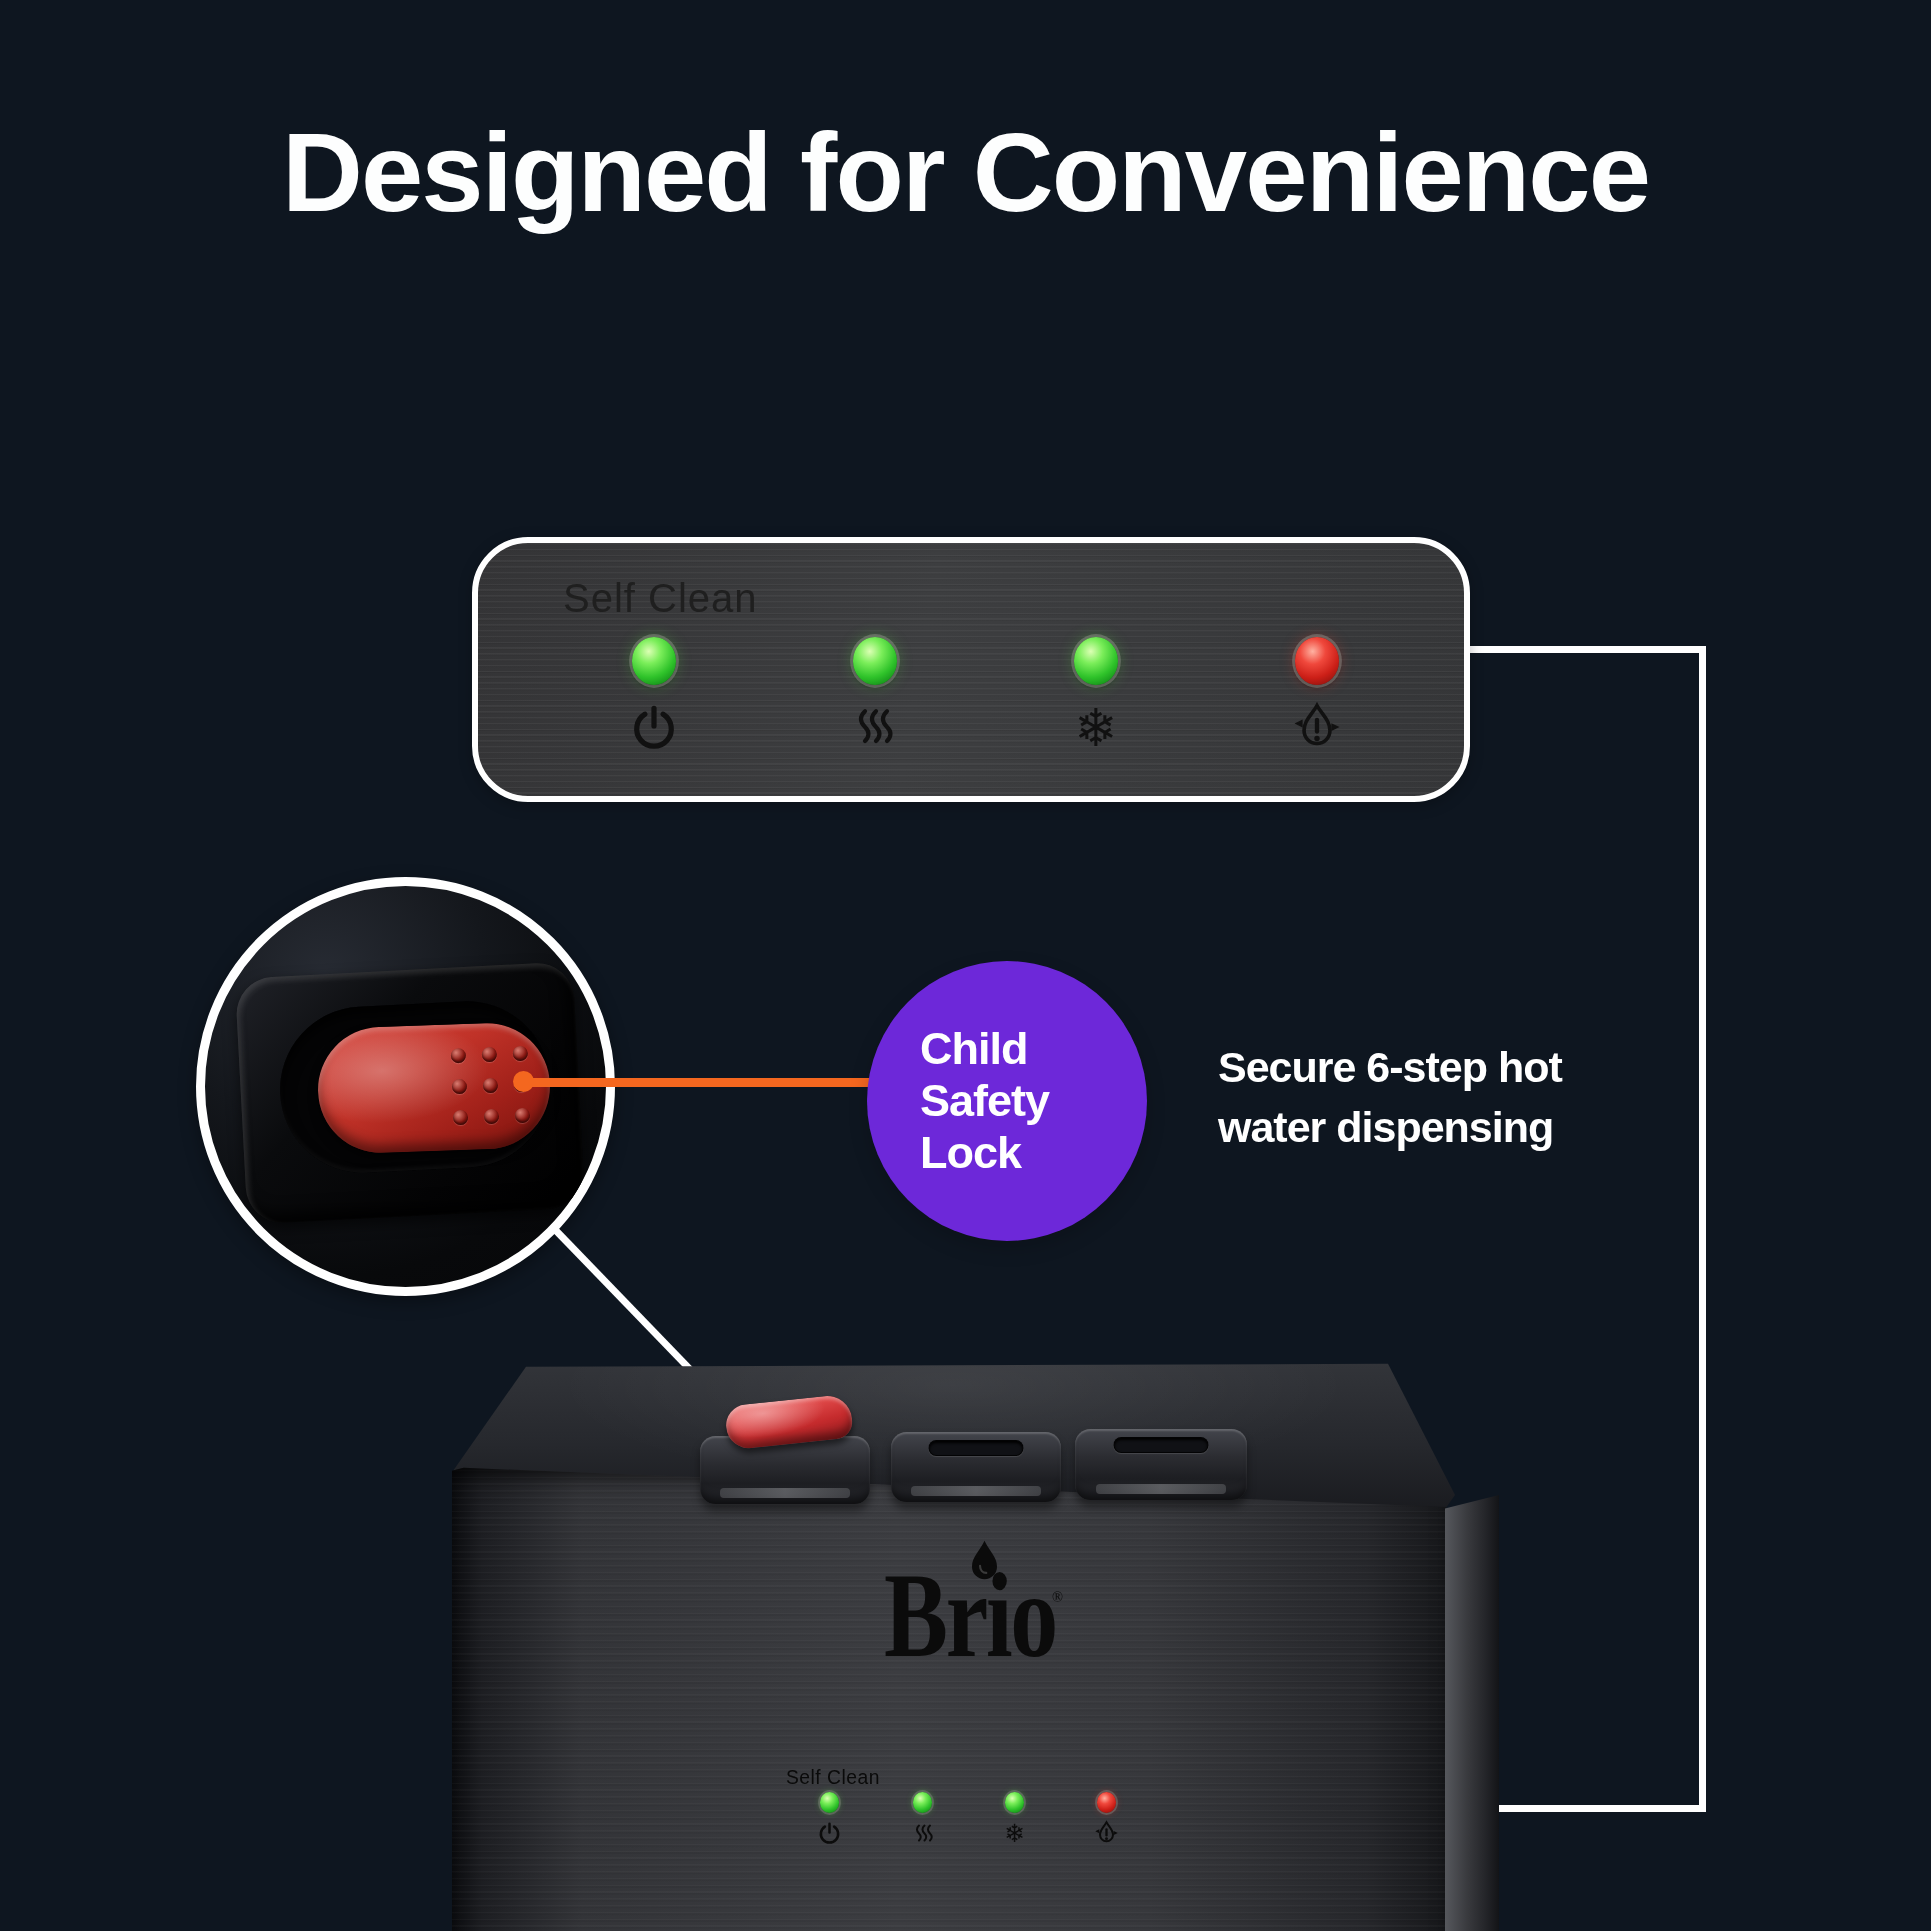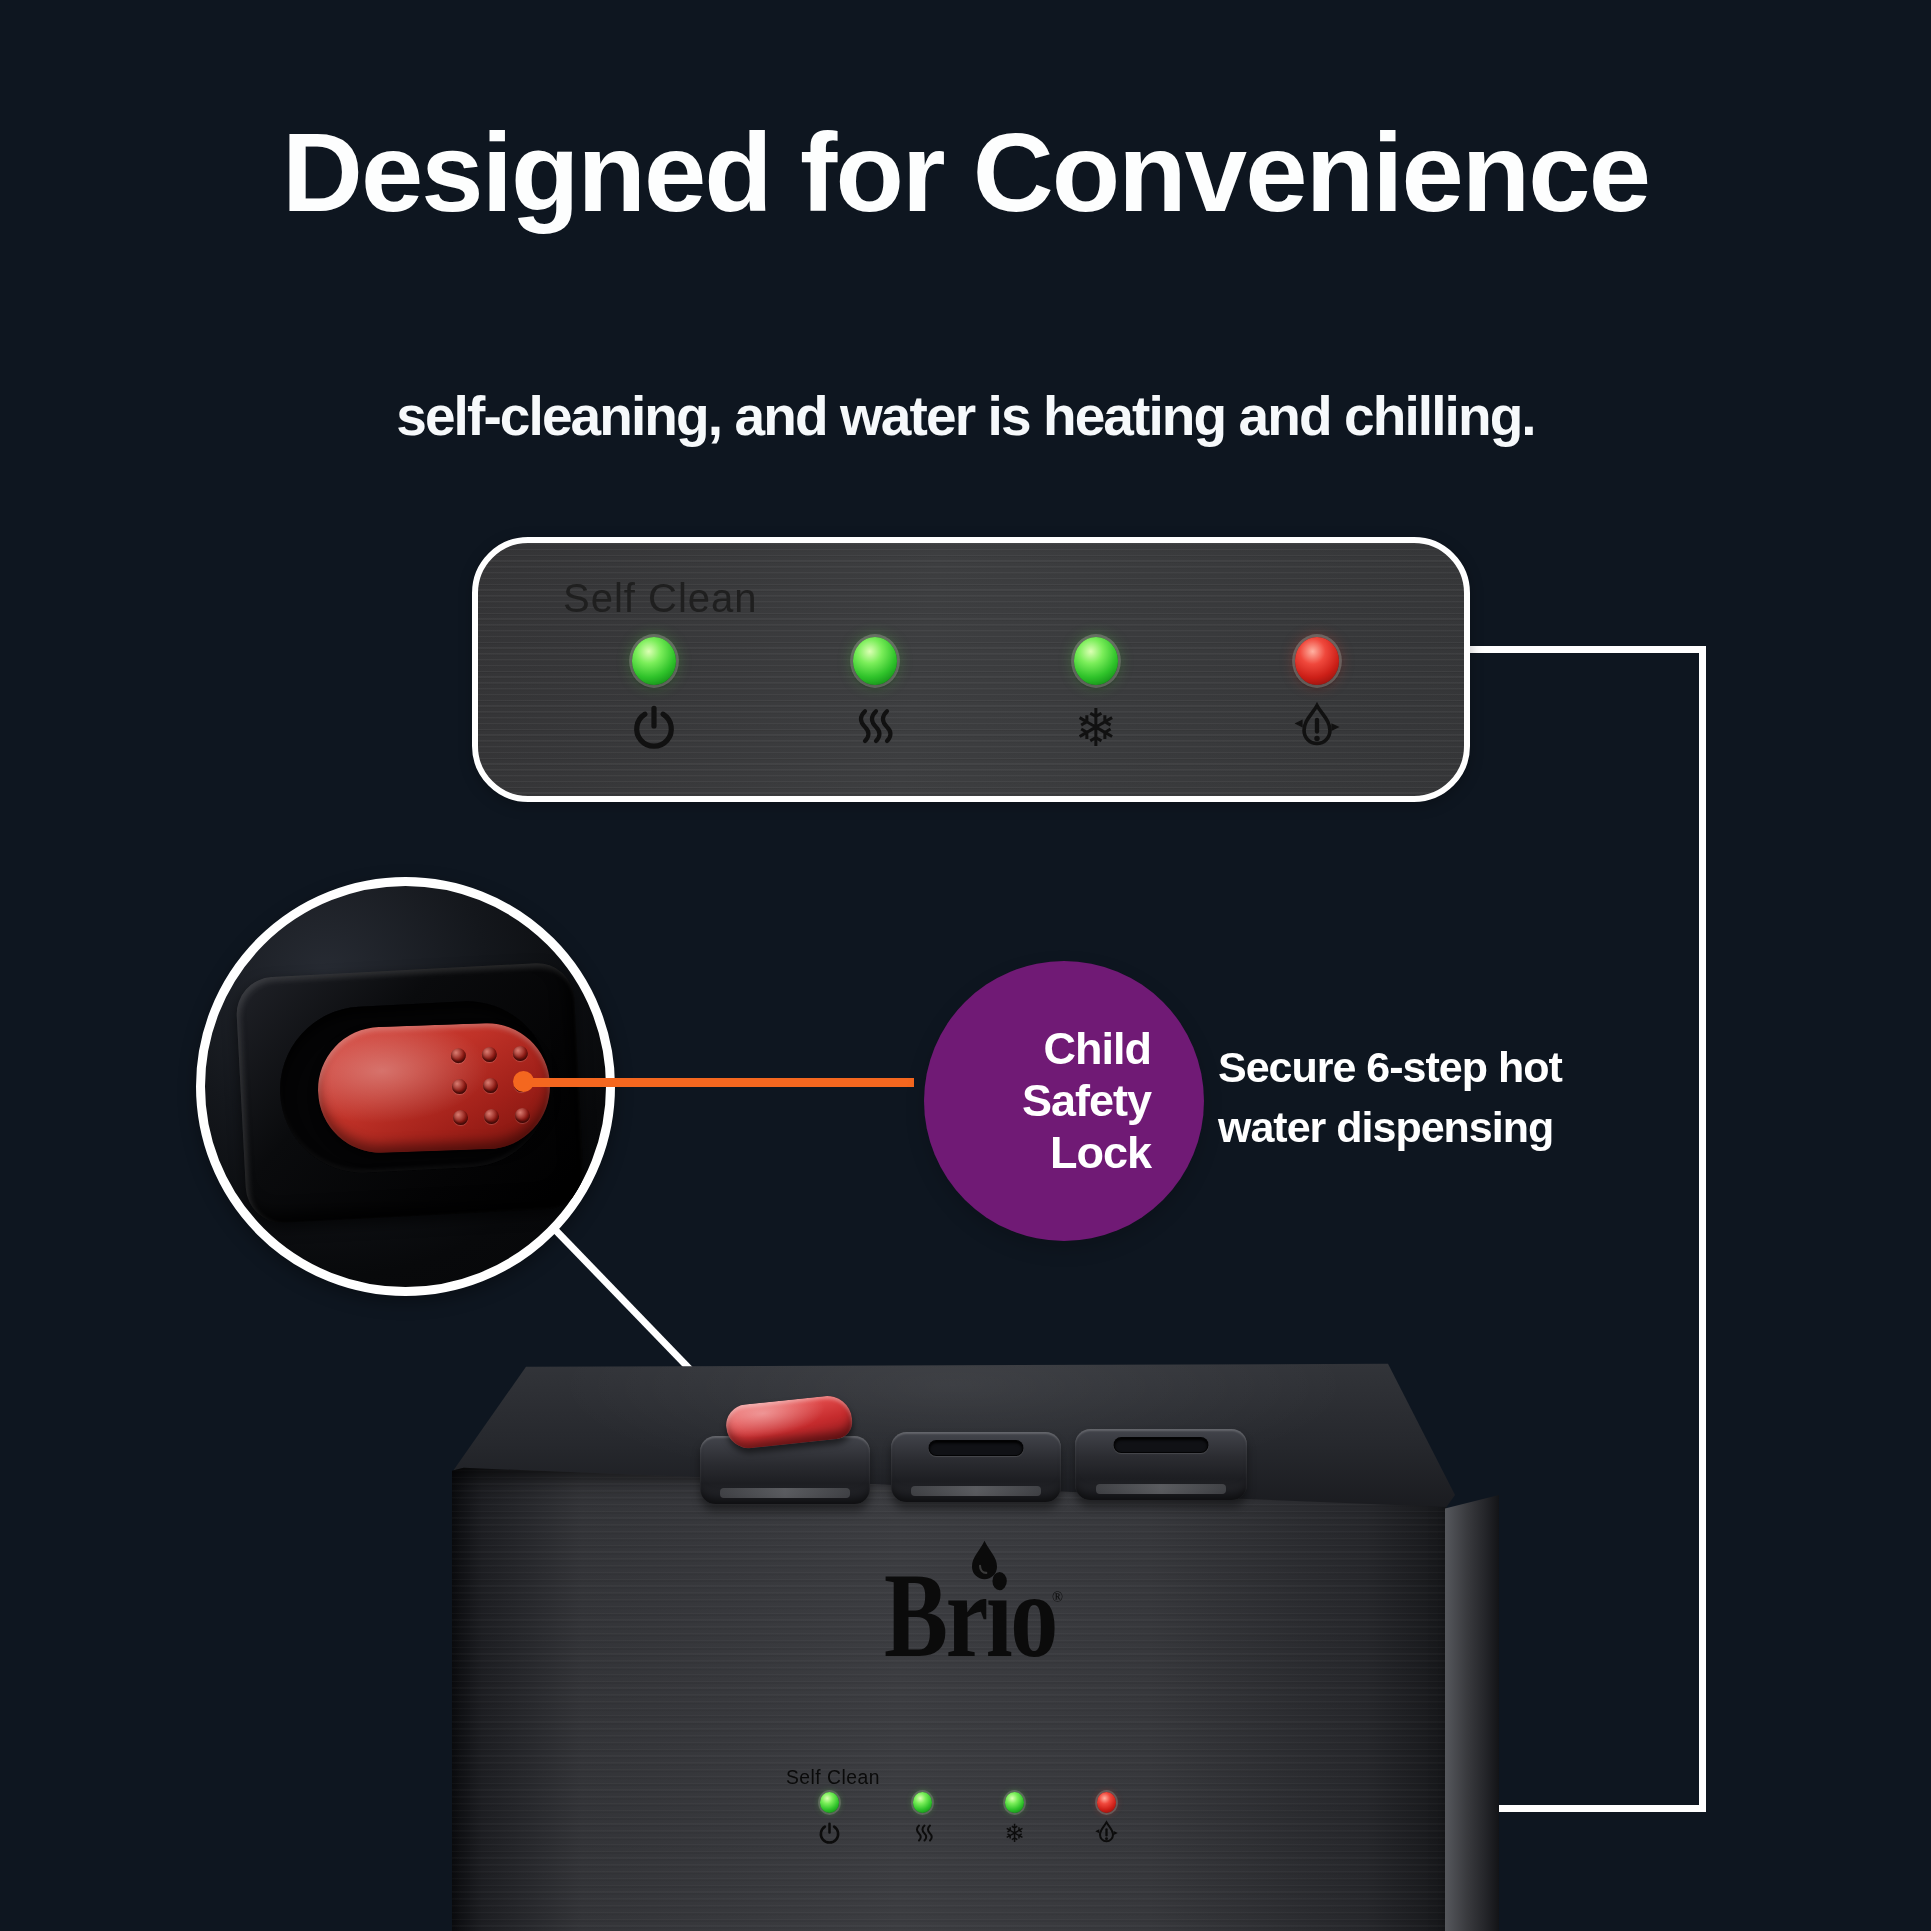--- a/index.html
+++ b/index.html
@@ -52,22 +52,22 @@
       linear-gradient(150deg,#d6453c 0%,#c03228 40%,#a02019 70%,#7a130d 100%);
     box-shadow:inset 0 3.9px 5.8px rgba(255,255,255,.25),inset 0 -7.7px 11.6px rgba(0,0,0,.45),0 5.8px 9.7px rgba(0,0,0,.65);}
   .dots{position:absolute;right:21px;top:24px;display:grid;grid-template-columns:repeat(3,15.4px);grid-auto-rows:15.4px;gap:15.4px;}
   .dot{width:15.4px;height:15.4px;border-radius:50%;
     background:radial-gradient(circle at 35% 30%,#d97d72 0%,#8c1812 55%,#5f0b07 100%);
     box-shadow:inset 0 -1.9px 2.9px rgba(0,0,0,.55),0 1px 1px rgba(255,255,255,.18);}
 
   
   .oline{background:#f4671f;}
   .odot{background:#f4671f;border-radius:50%;}
-  .obadge{left:924px;top:961px;width:280px;height:280px;border-radius:50%;background:#701a75;
-    display:flex;align-items:center;justify-content:center;text-align:right;
+  .obadge{left:867px;top:961px;width:280px;height:280px;border-radius:50%;background:#6d28d9;
+    display:flex;align-items:center;justify-content:center;text-align:left;
     box-shadow:0 7.7px 19.3px rgba(0,0,0,.18);}
   .obadge-text{width:174px;color:#fff;font-size:45px;font-weight:bold;line-height:1.16;letter-spacing:-1px;}
   .secure{left:1218px;color:#fff;font-size:43px;font-weight:bold;letter-spacing:-1px;}
   .secure.l1{top:1043px;}
   .secure.l2{top:1103px;}
 
   
   .cooler-top{left:444px;top:1357px;width:1019px;height:159px;
     background:
       radial-gradient(ellipse at 50% 18%,rgba(255,255,255,.07) 0%,rgba(255,255,255,0) 55%),
@@ -107,21 +107,20 @@
   .led.mini.red{box-shadow:0 0 0 1.9px rgba(140,140,135,.4),0 0 7.7px rgba(240,60,40,.4);}
   .mini-icon{top:1819px;width:29px;height:29px;display:flex;align-items:center;justify-content:center;}
   .flake.mini{font-size:25px;color:#0c0c0c;}
 </style>
 </head>
 <body>
 
 <div class="stage">
 
   <div class="abs headline">Designed for Convenience</div>
-  <div class="abs subline l2">self-cleaning, and water is heating and chilling.</div>
 
   <div class="abs wdot" style="left:1341px;top:641px;width:15.4px;height:15.4px;"></div>
   <div class="abs wline" style="left:1349px;top:646px;width:357px;height:6.8px;"></div>
   <div class="abs wline" style="left:1699px;top:646px;width:6.8px;height:1165px;"></div>
   <div class="abs wline" style="left:1139px;top:1805px;width:567px;height:6.8px;"></div>
 
   <div class="abs panel">
     <div class="abs panel-label">Self Clean</div>
 
     <div class="abs led big green" style="left:154px;"></div>

